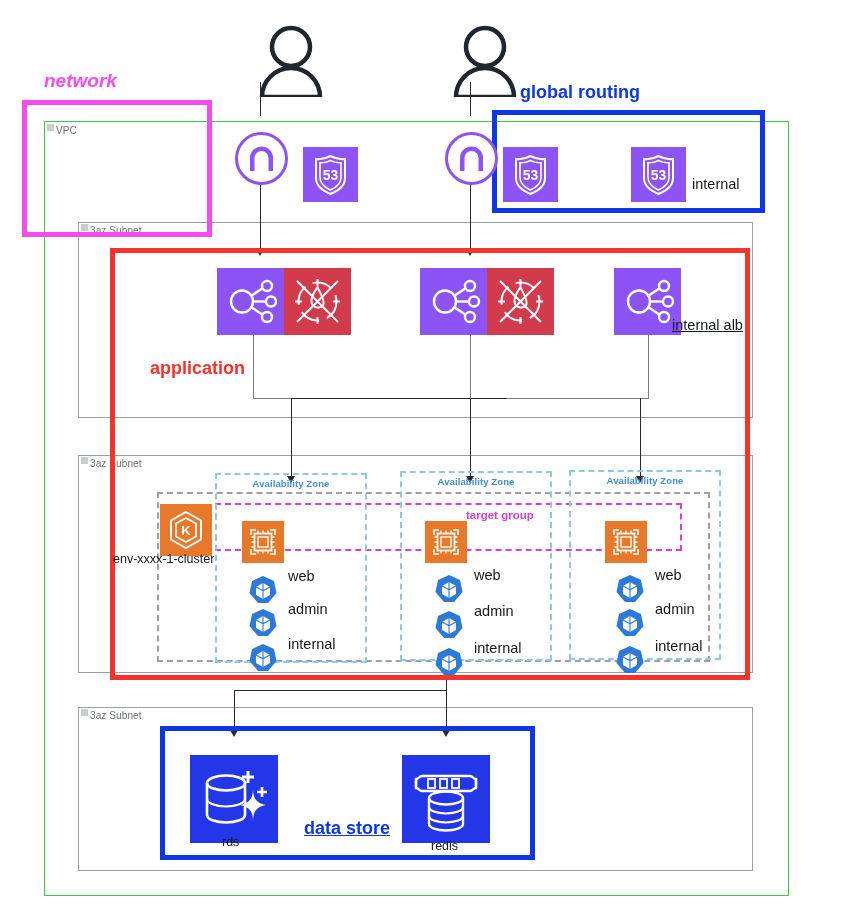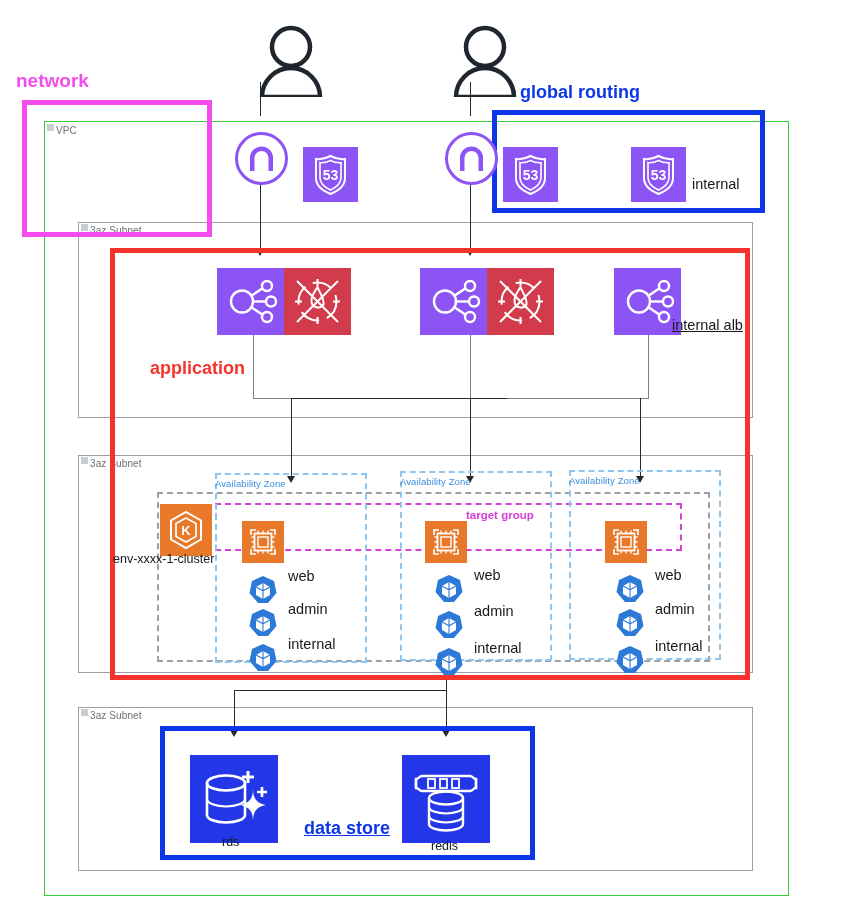--- a/index.html
+++ b/index.html
@@ -25,22 +25,22 @@
   
   .ctitle{
     position:absolute;font-size:10px;color:#6b7075;
     letter-spacing:.1px;white-space:nowrap;
   }
   .ctitle .mk{
     display:inline-block;width:7px;height:7px;background:#c9ced3;
     margin-right:2px;vertical-align:3px;
   }
   .az-title{
-    position:absolute;font-size:9.5px;font-weight:normal;color:#3d8ede;
-    white-space:nowrap;letter-spacing:.1px;
+    position:absolute;font-size:9.5px;font-weight:bold;color:#3d8ede;
+    white-space:nowrap;text-align:center;letter-spacing:.1px;
   }
 
   
   .cap{position:absolute;font-weight:bold;white-space:nowrap;}
   .cap-network{font-size:19px;color:#F64BEF;}
   .cap-routing{font-size:18px;color:#0C36E8;}
   .cap-app{font-size:18px;color:#F5332C;}
   .cap-datastore{font-size:18px;color:#0C36E8;text-decoration:underline;}
   .cap-tg{font-size:11.5px;color:#D640D6;font-weight:bold;}
 
@@ -122,21 +122,21 @@
     </svg>
   </div>
   <div class="tile" style="left:452px;top:8px;width:66px;height:74px;">
     <svg viewBox="0 0 66 74">
       <circle cx="33" cy="24" r="19" fill="none" stroke="#1f262e" stroke-width="4.5"></circle>
       <path d="M4 74 A29 29 0 0 1 62 74 Z" fill="none" stroke="#1f262e" stroke-width="4.5"></path>
     </svg>
   </div>
 
   <div class="box box-network" style="left:22px;top:100px;width:190px;height:137px;"></div>
-  <div class="cap cap-network" style="left:16px;top:70px;">network</div>
+  <div class="cap cap-network" style="left:44px;top:70px;font-style:italic;">network</div>
 
   <div class="box box-routing" style="left:492px;top:110px;width:273px;height:103px;"></div>
   <div class="cap cap-routing" style="left:520px;top:82px;">global routing</div>
 
   <div class="tile" style="left:234px;top:116px;width:55px;height:55px;">
     <svg viewBox="0 0 55 55">
       <circle cx="27.5" cy="27.5" r="25" fill="#fff" stroke="#8C54F5" stroke-width="3"></circle>
       <path d="M16 40 L16 27 A11.5 11.5 0 0 1 39 27 L39 40 L34.5 40 L34.5 27 A7 7 0 0 0 20.5 27 L20.5 40 Z" fill="#8C54F5"></path>
     </svg>
   </div>

